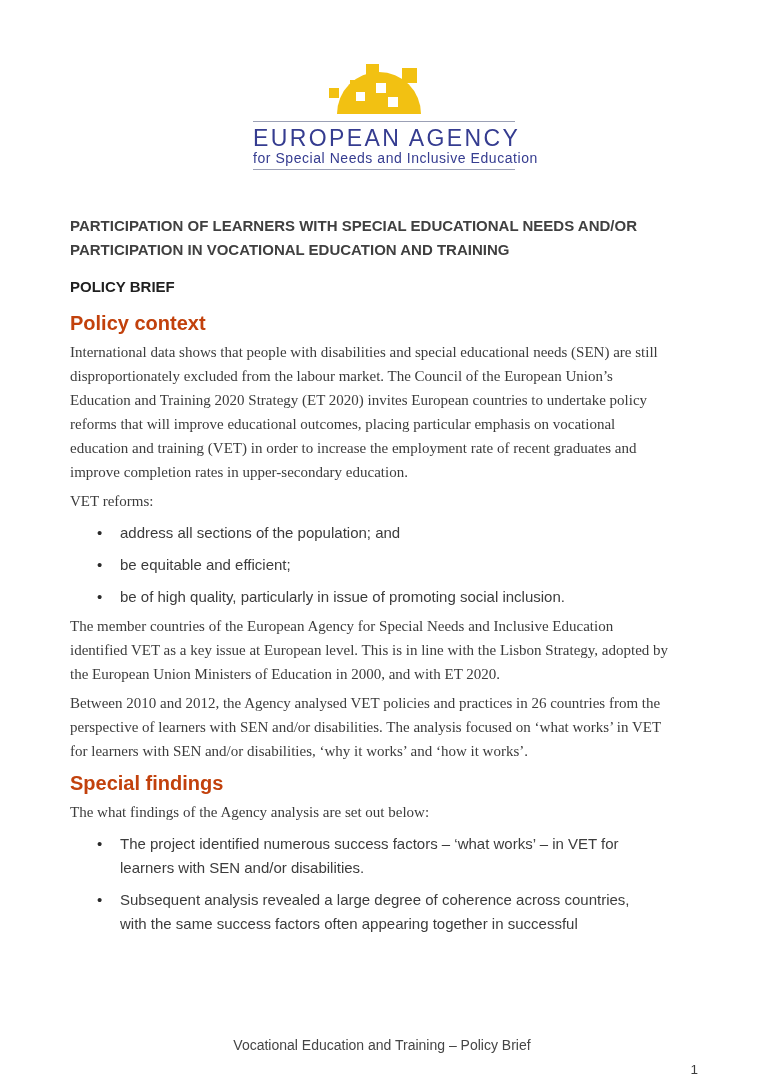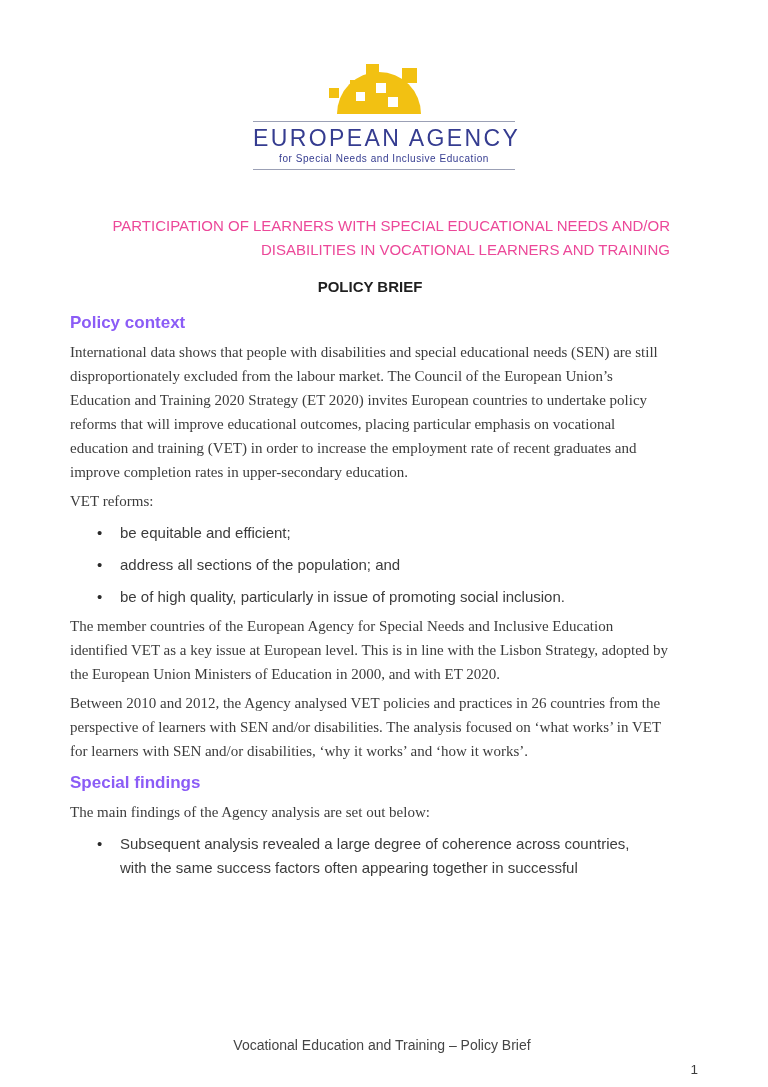--- a/index.html
+++ b/index.html
@@ -29,55 +29,55 @@
     margin-top: 3px;
     font-size: 23px;
     line-height: 26px;
     letter-spacing: 2.4px;
     color: #353c90;
     font-weight: 400;
     white-space: nowrap;
   }
   .logo-tagline {
     margin: 1px 0 4px 0;
-    font-size: 10px;
+    font-size: 14px;
     line-height: 13px;
     letter-spacing: 0.55px;
     color: #353c90;
     white-space: nowrap;
   }
 
   
   .content {
     padding: 0 98px 0 70px; 
     font-size: 15px;
     line-height: 24px;
   }
   .doc-title {
     margin-top: 44px;
-    text-align: right;
-    font-weight: 400;
-    color: #ec4899;
+    text-align: left;
+    font-weight: 700;
+    color: #404040;
     font-size: 15px;
     line-height: 24px;
   }
   .doc-subtitle {
     margin-top: 13px;
-    text-align: center;
+    text-align: left;
     font-weight: 700;
     color: #1f1f1f;
     font-size: 15px;
     line-height: 24px;
   }
   h3.sec-heading {
     margin-top: 12px;
-    font-size: 17px;
+    font-size: 20px;
     line-height: 24px;
     font-weight: 700;
-    color: #8b5cf6;
+    color: #c2410c;
   }
   h3.sec-heading.later { margin-top: 8px; }
   p.para { margin-top: 5px; font-family: Liberation Serif, serif; }
 
   .blist { margin-top: 8px; padding-right: 30px; }
   .li { position: relative; padding-left: 50px; margin-bottom: 8px; }
   .li:last-child { margin-bottom: 0; }
   .li .dot {
     position: absolute;
     left: 27px;
@@ -128,54 +128,58 @@
     <div class="logo-rule top"></div>
     <div class="logo-title">EUROPEAN AGENCY</div>
     <div class="logo-tagline">for Special Needs and Inclusive Education</div>
     <div class="logo-rule bottom"></div>
   </div>
 
   <div class="content">
 
     <div class="doc-title">
       <div>PARTICIPATION OF LEARNERS WITH SPECIAL EDUCATIONAL NEEDS AND/OR</div>
-      <div>DISABILITIES IN VOCATIONAL LEARNERS AND TRAINING</div>
+      <div>PARTICIPATION IN VOCATIONAL EDUCATION AND TRAINING</div>
     </div>
     <div class="doc-subtitle">POLICY BRIEF</div>
 
     <h3 class="sec-heading">Policy context</h3>
 
     <p class="para">International data shows that people with disabilities and special educational needs (SEN) are still disproportionately excluded from the labour market. The Council of the European Union’s Education and Training 2020 Strategy (ET 2020) invites European countries to undertake policy reforms that will improve educational outcomes, placing particular emphasis on vocational education and training (VET) in order to increase the employment rate of recent graduates and improve completion rates in upper-secondary education.</p>
 
     <p class="para">VET reforms:</p>
 
     <div class="blist">
       <div class="li">
         <span class="dot"></span>
-        <span>be equitable and efficient;</span>
+        <span>address all sections of the population; and</span>
       </div>
       <div class="li">
         <span class="dot"></span>
-        <span>address all sections of the population; and</span>
+        <span>be equitable and efficient;</span>
       </div>
       <div class="li">
         <span class="dot"></span>
         <span>be of high quality, particularly in issue of promoting social inclusion.</span>
       </div>
     </div>
 
     <p class="para">The member countries of the European Agency for Special Needs and Inclusive Education identified VET as a key issue at European level. This is in line with the Lisbon Strategy, adopted by the European Union Ministers of Education in 2000, and with ET 2020.</p>
 
     <p class="para">Between 2010 and 2012, the Agency analysed VET policies and practices in 26 countries from the perspective of learners with SEN and/or disabilities. The analysis focused on ‘what works’ in VET for learners with SEN and/or disabilities, ‘why it works’ and ‘how it works’.</p>
 
     <h3 class="sec-heading later">Special findings</h3>
 
-    <p class="para">The main findings of the Agency analysis are set out below:</p>
+    <p class="para">The what findings of the Agency analysis are set out below:</p>
 
     <div class="blist">
+      <div class="li">
+        <span class="dot"></span>
+        <span>The project identified numerous success factors – ‘what works’ – in VET for learners with SEN and/or disabilities.</span>
+      </div>
       <div class="li">
         <span class="dot"></span>
         <span>Subsequent analysis revealed a large degree of coherence across countries, with the same success factors often appearing together in successful</span>
       </div>
     </div>
 
   </div>
 
   <div class="footer-line">Vocational Education and Training – Policy Brief</div>
   <div class="page-number">1</div>

